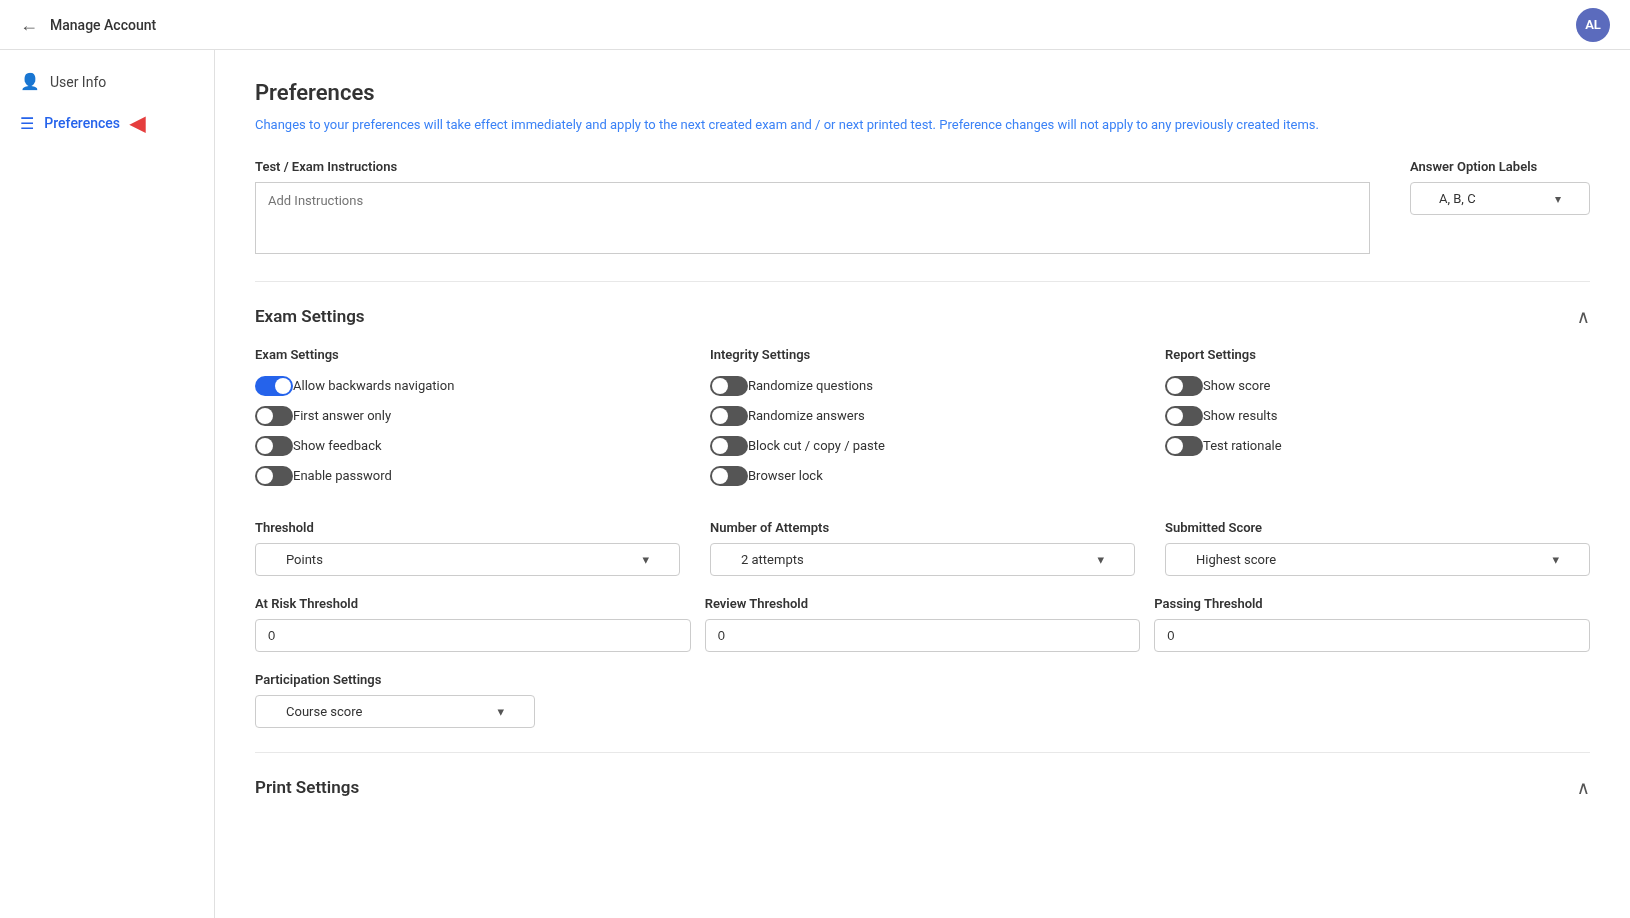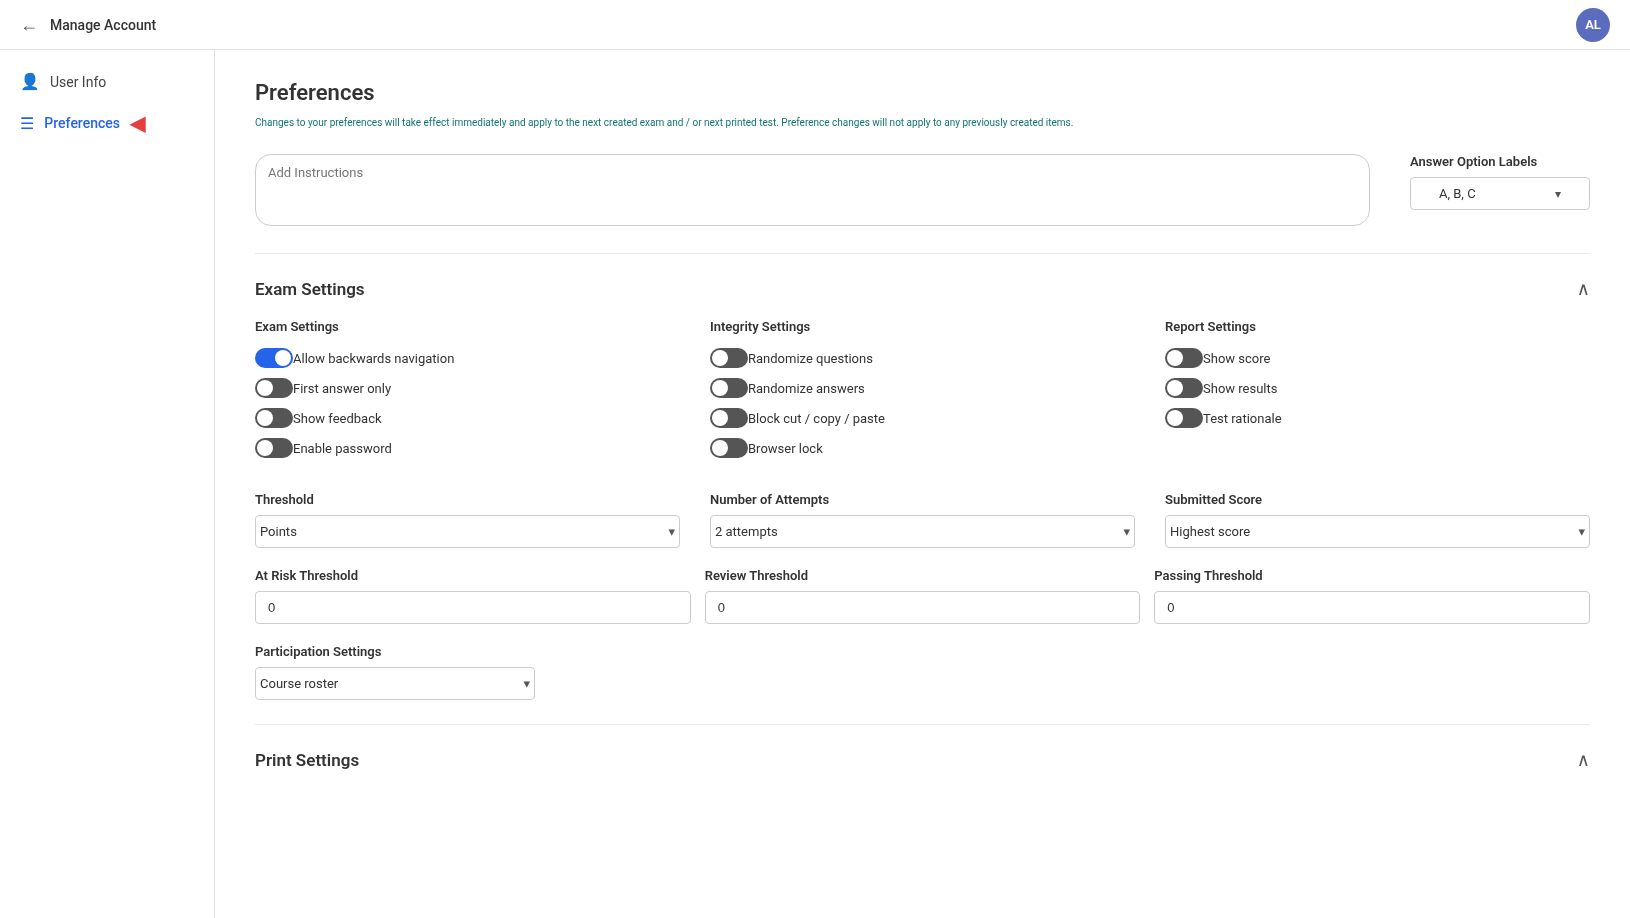--- a/index.html
+++ b/index.html
@@ -42,41 +42,41 @@
       margin-left: auto;
     }
     .red-arrow {
       color: #e53e3e; font-size: 22px; font-weight: bold;
     }
 
     
     .content { flex: 1; overflow-y: auto; padding: 30px 40px; }
 
     .page-title { font-size: 22px; font-weight: 600; margin-bottom: 10px; }
-    .page-desc { font-size: 10px; color: #0f766e; margin-bottom: 24px; line-height: 1.5; }
+    .page-desc { font-size: 13px; color: #3b82f6; margin-bottom: 24px; line-height: 1.5; }
 
     
     .section { margin-bottom: 0; }
     .section-header {
       display: flex; align-items: center; justify-content: space-between;
       margin-bottom: 20px;
     }
     .section-title { font-size: 17px; font-weight: 600; }
     .section-toggle { font-size: 18px; color: #555; cursor: pointer; }
 
     hr.divider { border: none; border-top: 1px solid #e8e8e8; margin: 24px 0; }
 
     
     .general-settings-grid {
       display: flex; gap: 40px; align-items: flex-start;
     }
     .instructions-block { flex: 1; }
     .field-label { font-size: 13px; font-weight: 600; margin-bottom: 8px; color: #333; }
     .instructions-textarea {
-      width: 100%; height: 72px; border: 1px solid #ccc; border-radius: 16px;
+      width: 100%; height: 72px; border: 1px solid #ccc; border-radius: 0;
       padding: 10px 12px; font-size: 13px; color: #999; resize: none;
       font-family: inherit;
     }
 
     .answer-labels-block { min-width: 180px; }
     .select-field {
       display: flex; align-items: flex-end; justify-content: space-between;
       border: 1px solid #ccc; border-radius: 4px; padding: 8px 28px;
       cursor: pointer; background: #fff; min-width: 150px; font-size: 13px;
     }
@@ -109,21 +109,21 @@
 
     
     .dropdowns-grid {
       display: grid; grid-template-columns: 1fr 1fr 1fr; gap: 32px 30px;
       margin-top: 24px;
     }
     .dropdown-group {}
     .dropdown-group .field-label { font-size: 13px; font-weight: 600; margin-bottom: 8px; }
     .dropdown-select {
       display: flex; align-items: center; justify-content: space-between;
-      border: 1px solid #ccc; border-radius: 4px; padding: 8px 4px;
+      border: 1px solid #ccc; border-radius: 4px; padding: 8px 30px;
       cursor: pointer; background: #fff; font-size: 13px; width: 100%;
     }
     .dropdown-select .chevron { color: #555; }
 
     
     .thresholds-grid {
       display: grid; grid-template-columns: 1fr 1fr 1fr; gap: 20px 14px;
       margin-top: 20px;
     }
     .threshold-group {}
@@ -172,20 +172,21 @@
   </div>
 
   <div class="content">
 
     <h1 class="page-title">Preferences</h1>
     <p class="page-desc">Changes to your preferences will take effect immediately and apply to the next created exam and / or next printed test. Preference changes will not apply to any previously created items.</p>
 
     <div class="section">
       <div class="general-settings-grid">
         <div class="instructions-block">
+          <div class="field-label">Test / Exam Instructions</div>
           <textarea class="instructions-textarea" placeholder="Add Instructions" style=""></textarea>
         </div>
         <div class="answer-labels-block">
           <div class="field-label">Answer Option Labels</div>
           <div class="select-field">
             <span>A, B, C</span>
             <span class="chevron">▾</span>
           </div>
         </div>
       </div>
@@ -294,21 +295,21 @@
         <div class="threshold-group">
           <div class="field-label">Passing Threshold</div>
           <input type="text" class="threshold-input" value="0" style="">
         </div>
       </div>
 
       <div class="participation-row">
         <div class="field-label">Participation Settings</div>
         <div style="margin-top:8px; max-width:280px;">
           <div class="dropdown-select">
-            <span>Course roster</span>
+            <span>Course score</span>
             <span class="chevron">▾</span>
           </div>
         </div>
       </div>
     </div>
 
     <hr class="divider">
 
     <div class="print-section">
       <div class="section-header">

